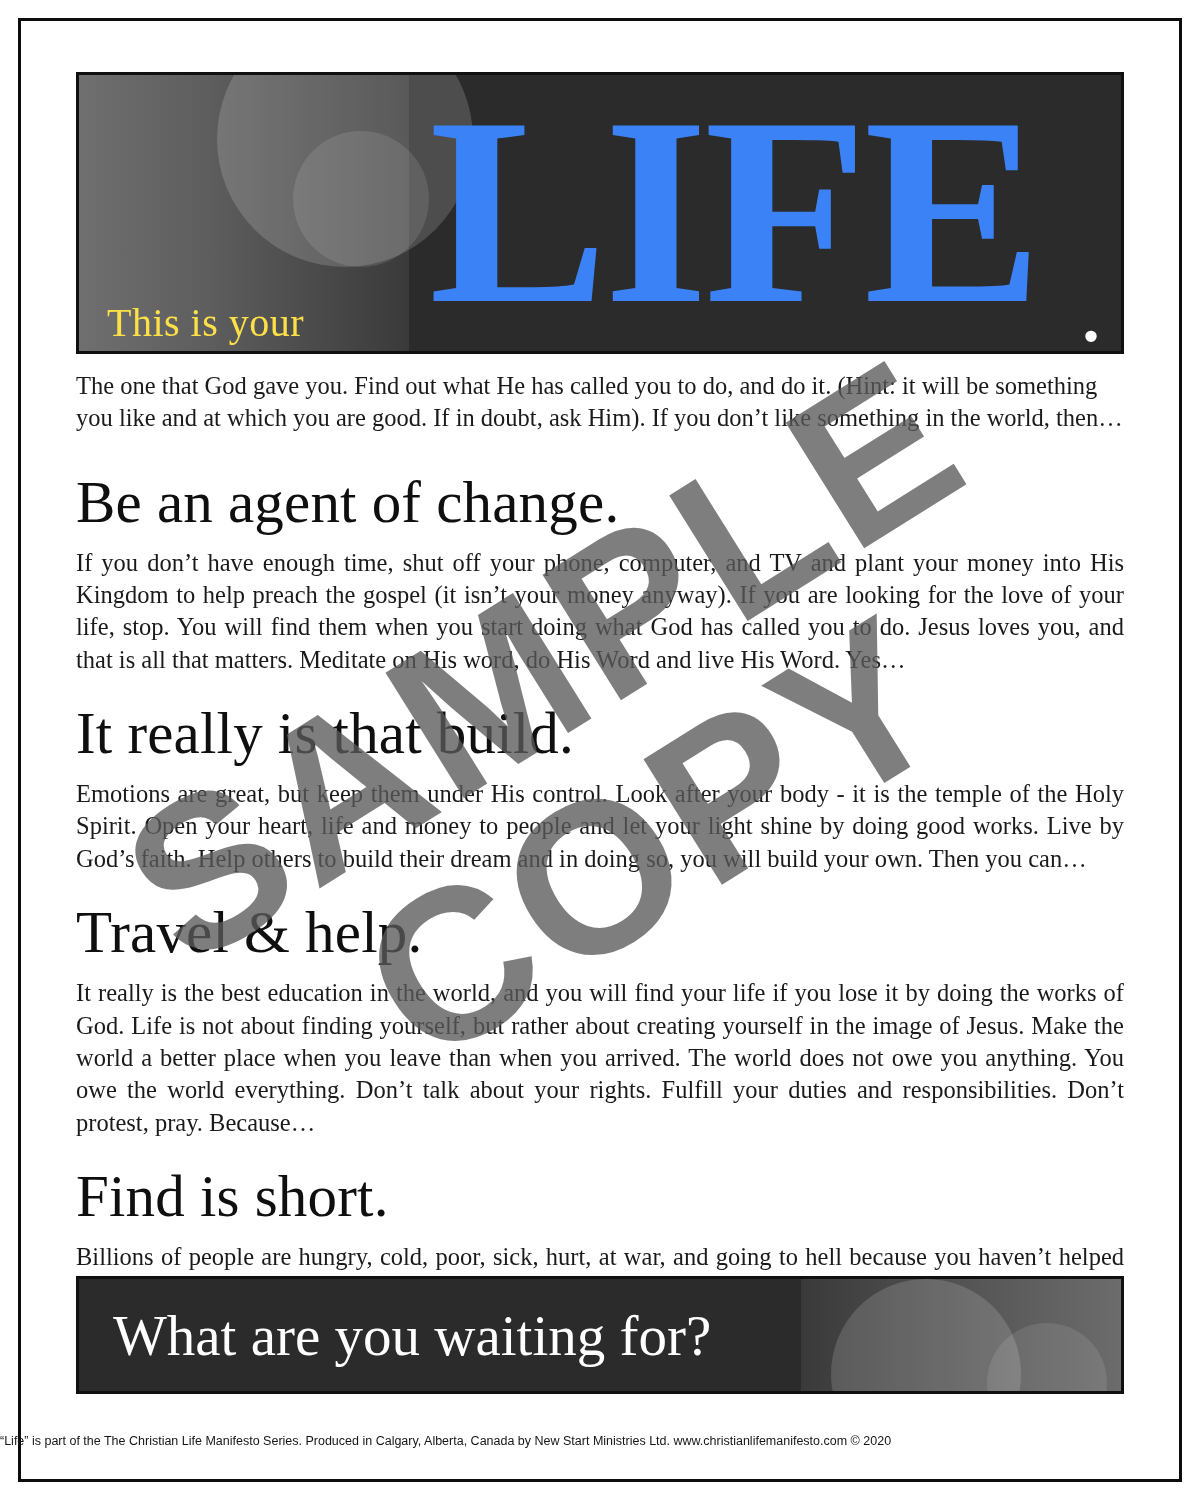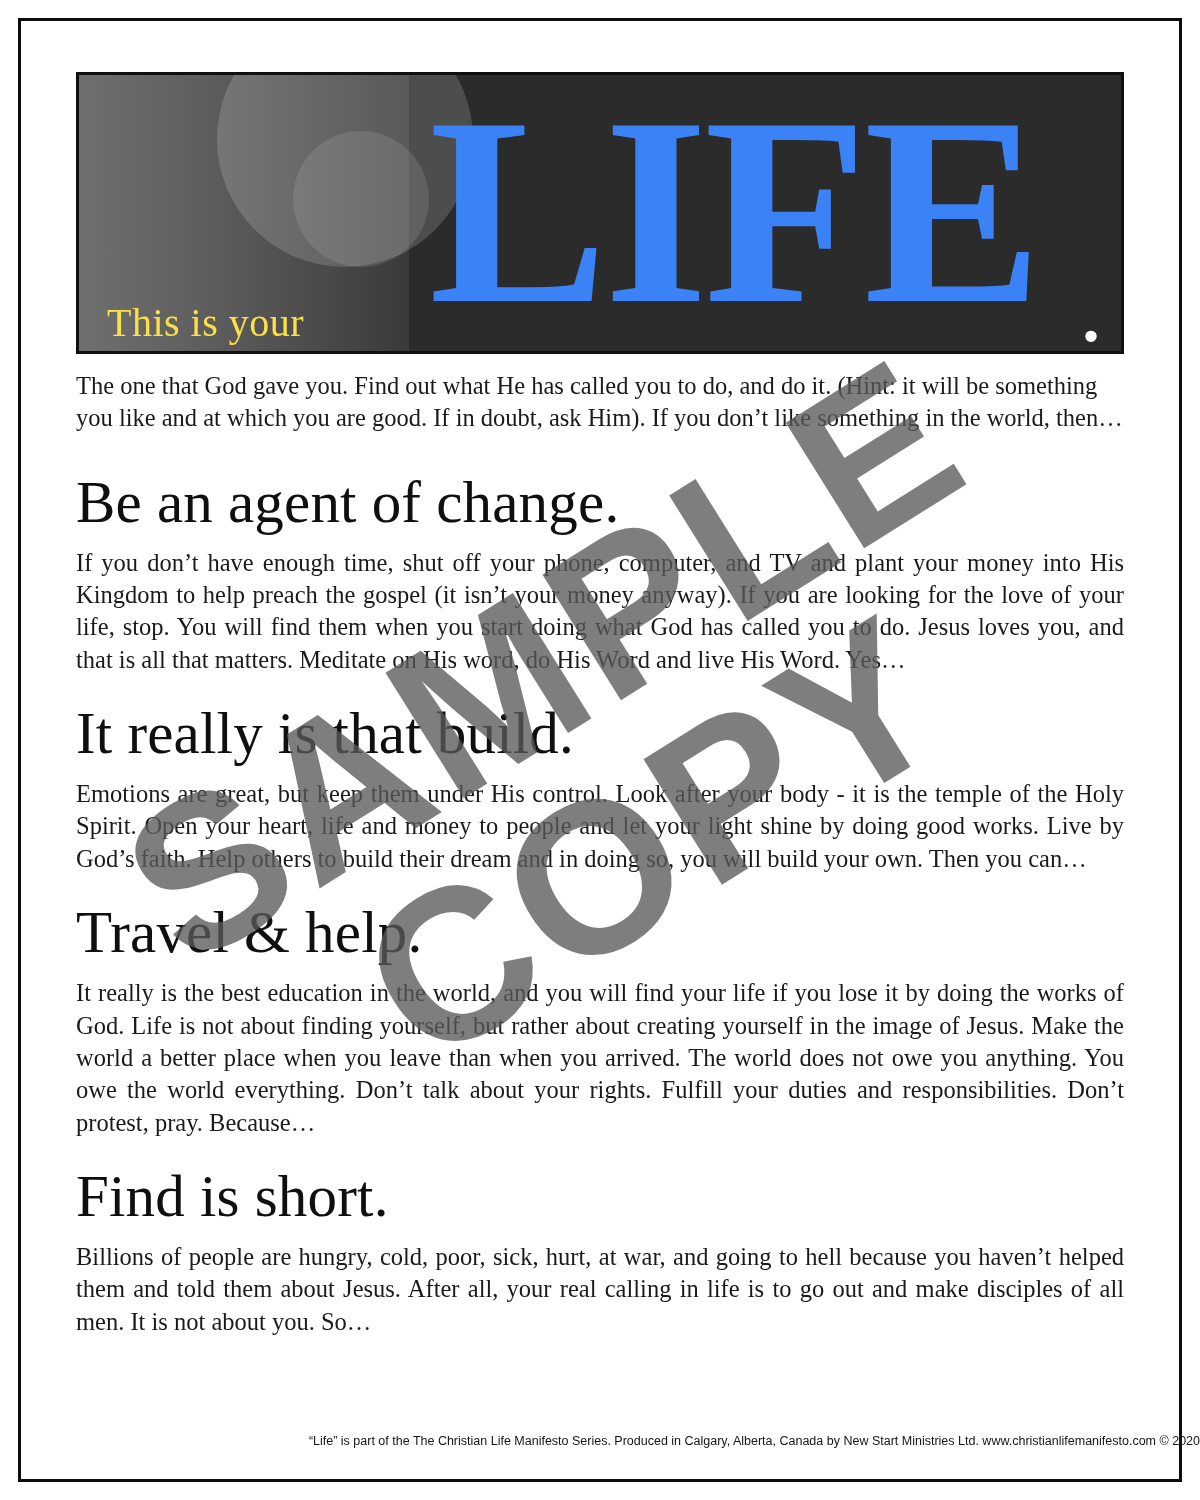--- a/index.html
+++ b/index.html
@@ -164,21 +164,21 @@
     font-size: 57px;
     line-height: 1;
     white-space: nowrap;
   }
 
   .credit {
     position: absolute;
     left: 0;
     top: 1434px;
     width: 1200px;
-    text-align: right;
+    text-align: left;
     font-family: "Liberation Sans", sans-serif;
     font-size: 12.5px;
     color: #151515;
   }
 
   
   .watermark {
     position: absolute;
     left: 0; top: 0;
     width: 1200px; height: 1500px;
@@ -226,20 +226,26 @@
     <h2 class="heading">It really is that build.</h2>
     <p class="para">Emotions are great, but keep them under His control. Look after your body - it is the temple of the Holy Spirit. Open your heart, life and money to people and let your light shine by doing good works. Live by God’s faith. Help others to build their dream and in doing so, you will build your own. Then you can…</p>
 
     <h2 class="heading">Travel &amp; help.</h2>
     <p class="para">It really is the best education in the world, and you will find your life if you lose it by doing the works of God. Life is not about finding yourself, but rather about creating yourself in the image of Jesus. Make the world a better place when you leave than when you arrived. The world does not owe you anything. You owe the world everything. Don’t talk about your rights. Fulfill your duties and responsibilities. Don’t protest, pray. Because…</p>
 
     <h2 class="heading">Find is short.</h2>
     <p class="para">Billions of people are hungry, cold, poor, sick, hurt, at war, and going to hell because you haven’t helped them and told them about Jesus. After all, your real calling in life is to go out and make disciples of all men. It is not about you. So…</p>
   </div>
 
+  <div class="footer-banner">
+    <div class="ftr-grad"></div>
+    <div class="ftr-circle f1"></div>
+    <div class="ftr-circle f2"></div>
+    <div class="ftr-text">What are you waiting for?</div>
+  </div>
 
   <div class="credit">“Life” is part of the The Christian Life Manifesto Series. Produced in Calgary, Alberta, Canada by New Start Ministries Ltd. www.christianlifemanifesto.com © 2020</div>
 
   <div class="watermark">
     <div class="wm-inner">
       <div class="wm-line1">SAMPLE</div>
       <div class="wm-line2">COPY</div>
     </div>
   </div>
 

